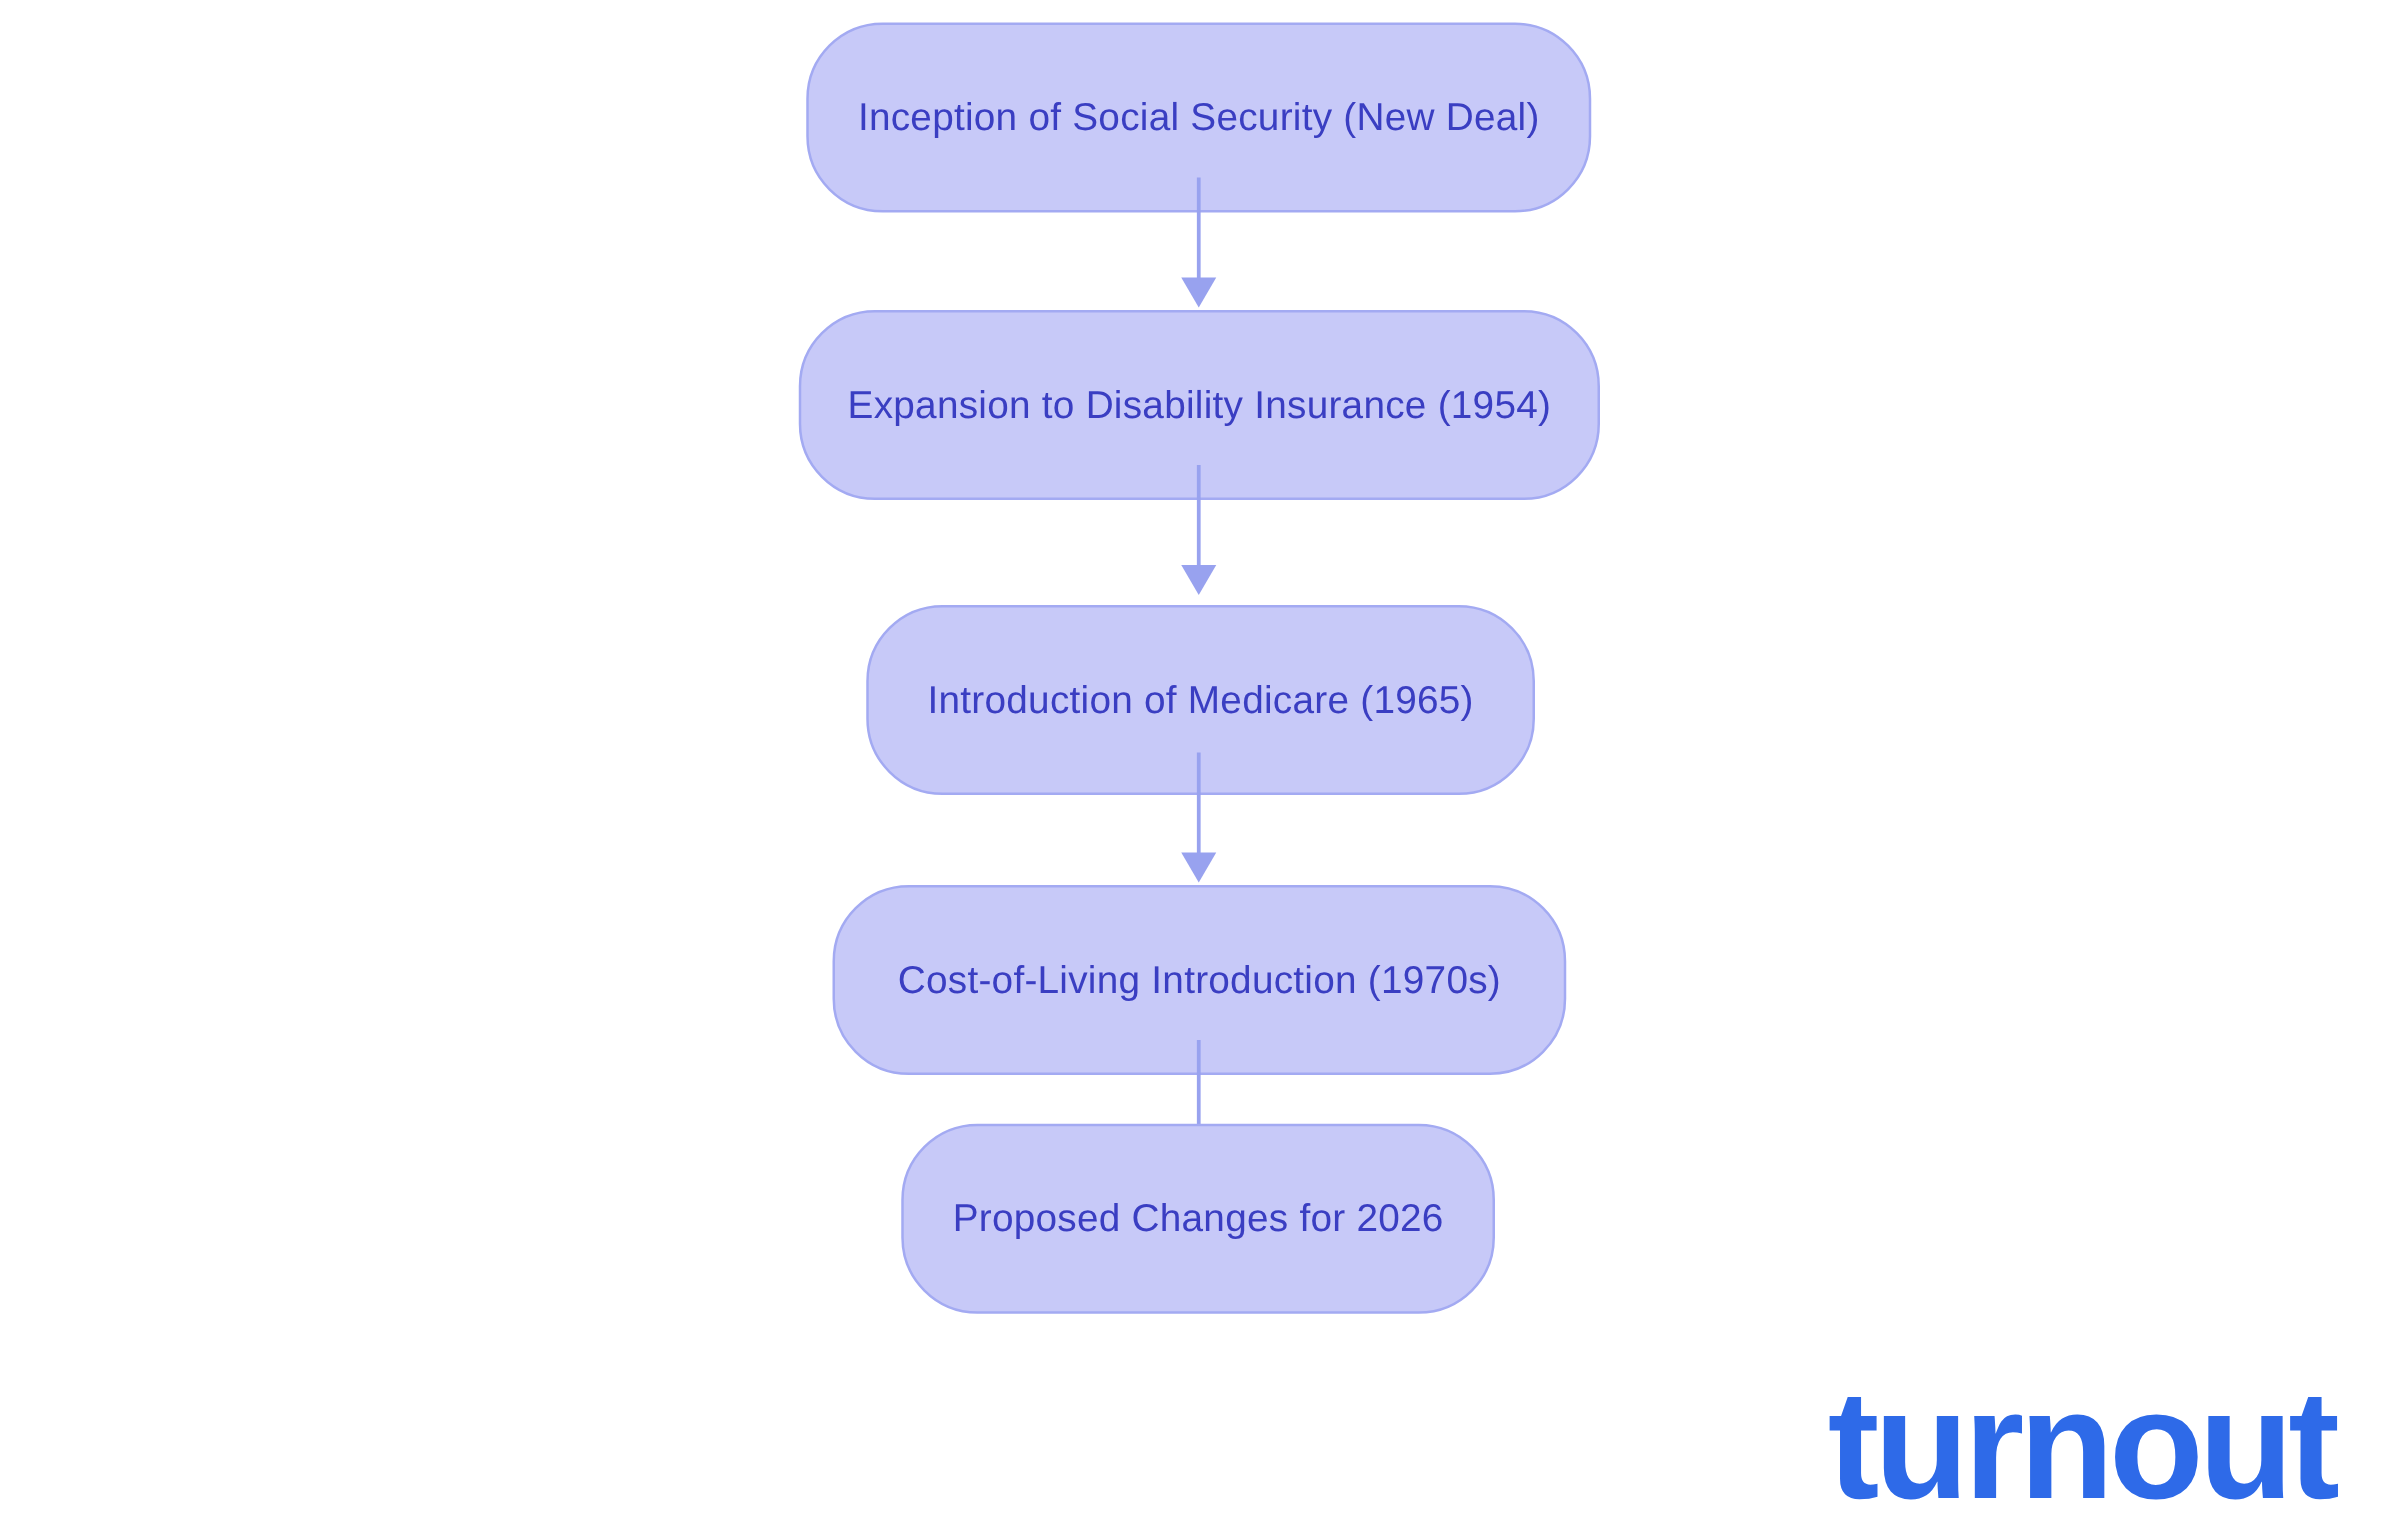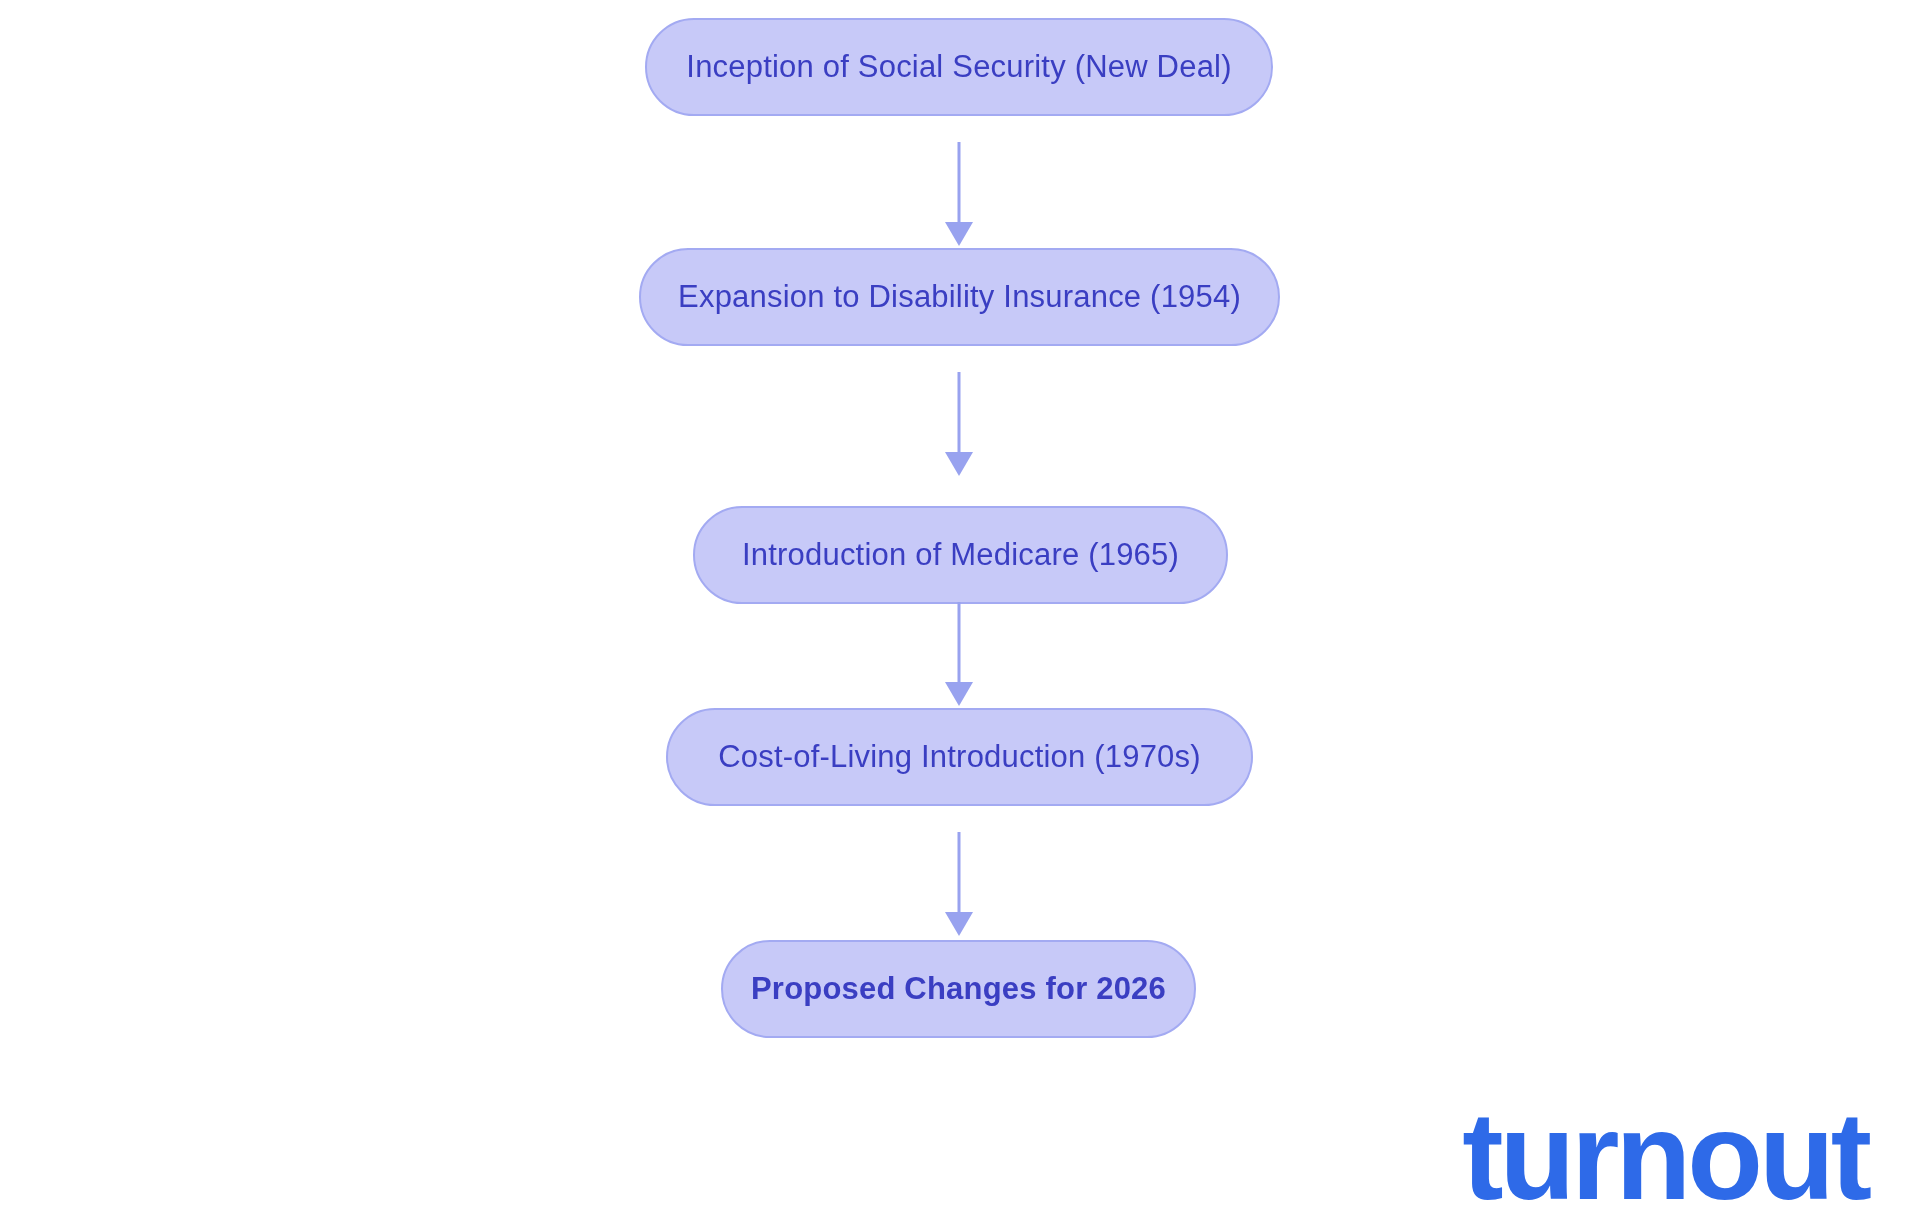--- a/index.html
+++ b/index.html
@@ -11,39 +11,39 @@
   .canvas {
     position: relative;
     width: 1920px;
     height: 1215px;
     background: var(--background, #ffffff);
     overflow: hidden;
   }
   .node {
     position: absolute;
     box-sizing: border-box;
-    height: 98px;
+    height: 152px;
     border-radius: 61px;
     background: var(--node-fill, #c7c9f8);
     border: 2px solid var(--node-border, #a3aaf2);
     color: var(--node-text, #3a3ec2);
     display: flex;
     align-items: center;
     justify-content: center;
     font-size: 31px;
     font-weight: 500;
     letter-spacing: 0.2px;
     white-space: nowrap;
     text-align: center;
   }
   .n1 { left: 645px; top: 18px;  width: 628px; }
   .n2 { left: 639px; top: 248px; width: 641px; }
-  .n3 { left: 693px; top: 506px; width: 535px; }
+  .n3 { left: 693px; top: 484px; width: 535px; }
   .n4 { left: 666px; top: 708px; width: 587px; }
-  .n5 { left: 721px; top: 940px; width: 475px; font-weight: bold; }
+  .n5 { left: 721px; top: 899px; width: 475px; }
 
   .arrow {
     position: absolute;
     left: 945px;
     width: 28px;
     height: 104px;
   }
   .a1 { top: 142px; }
   .a2 { top: 372px; }
   .a3 { top: 602px; }

